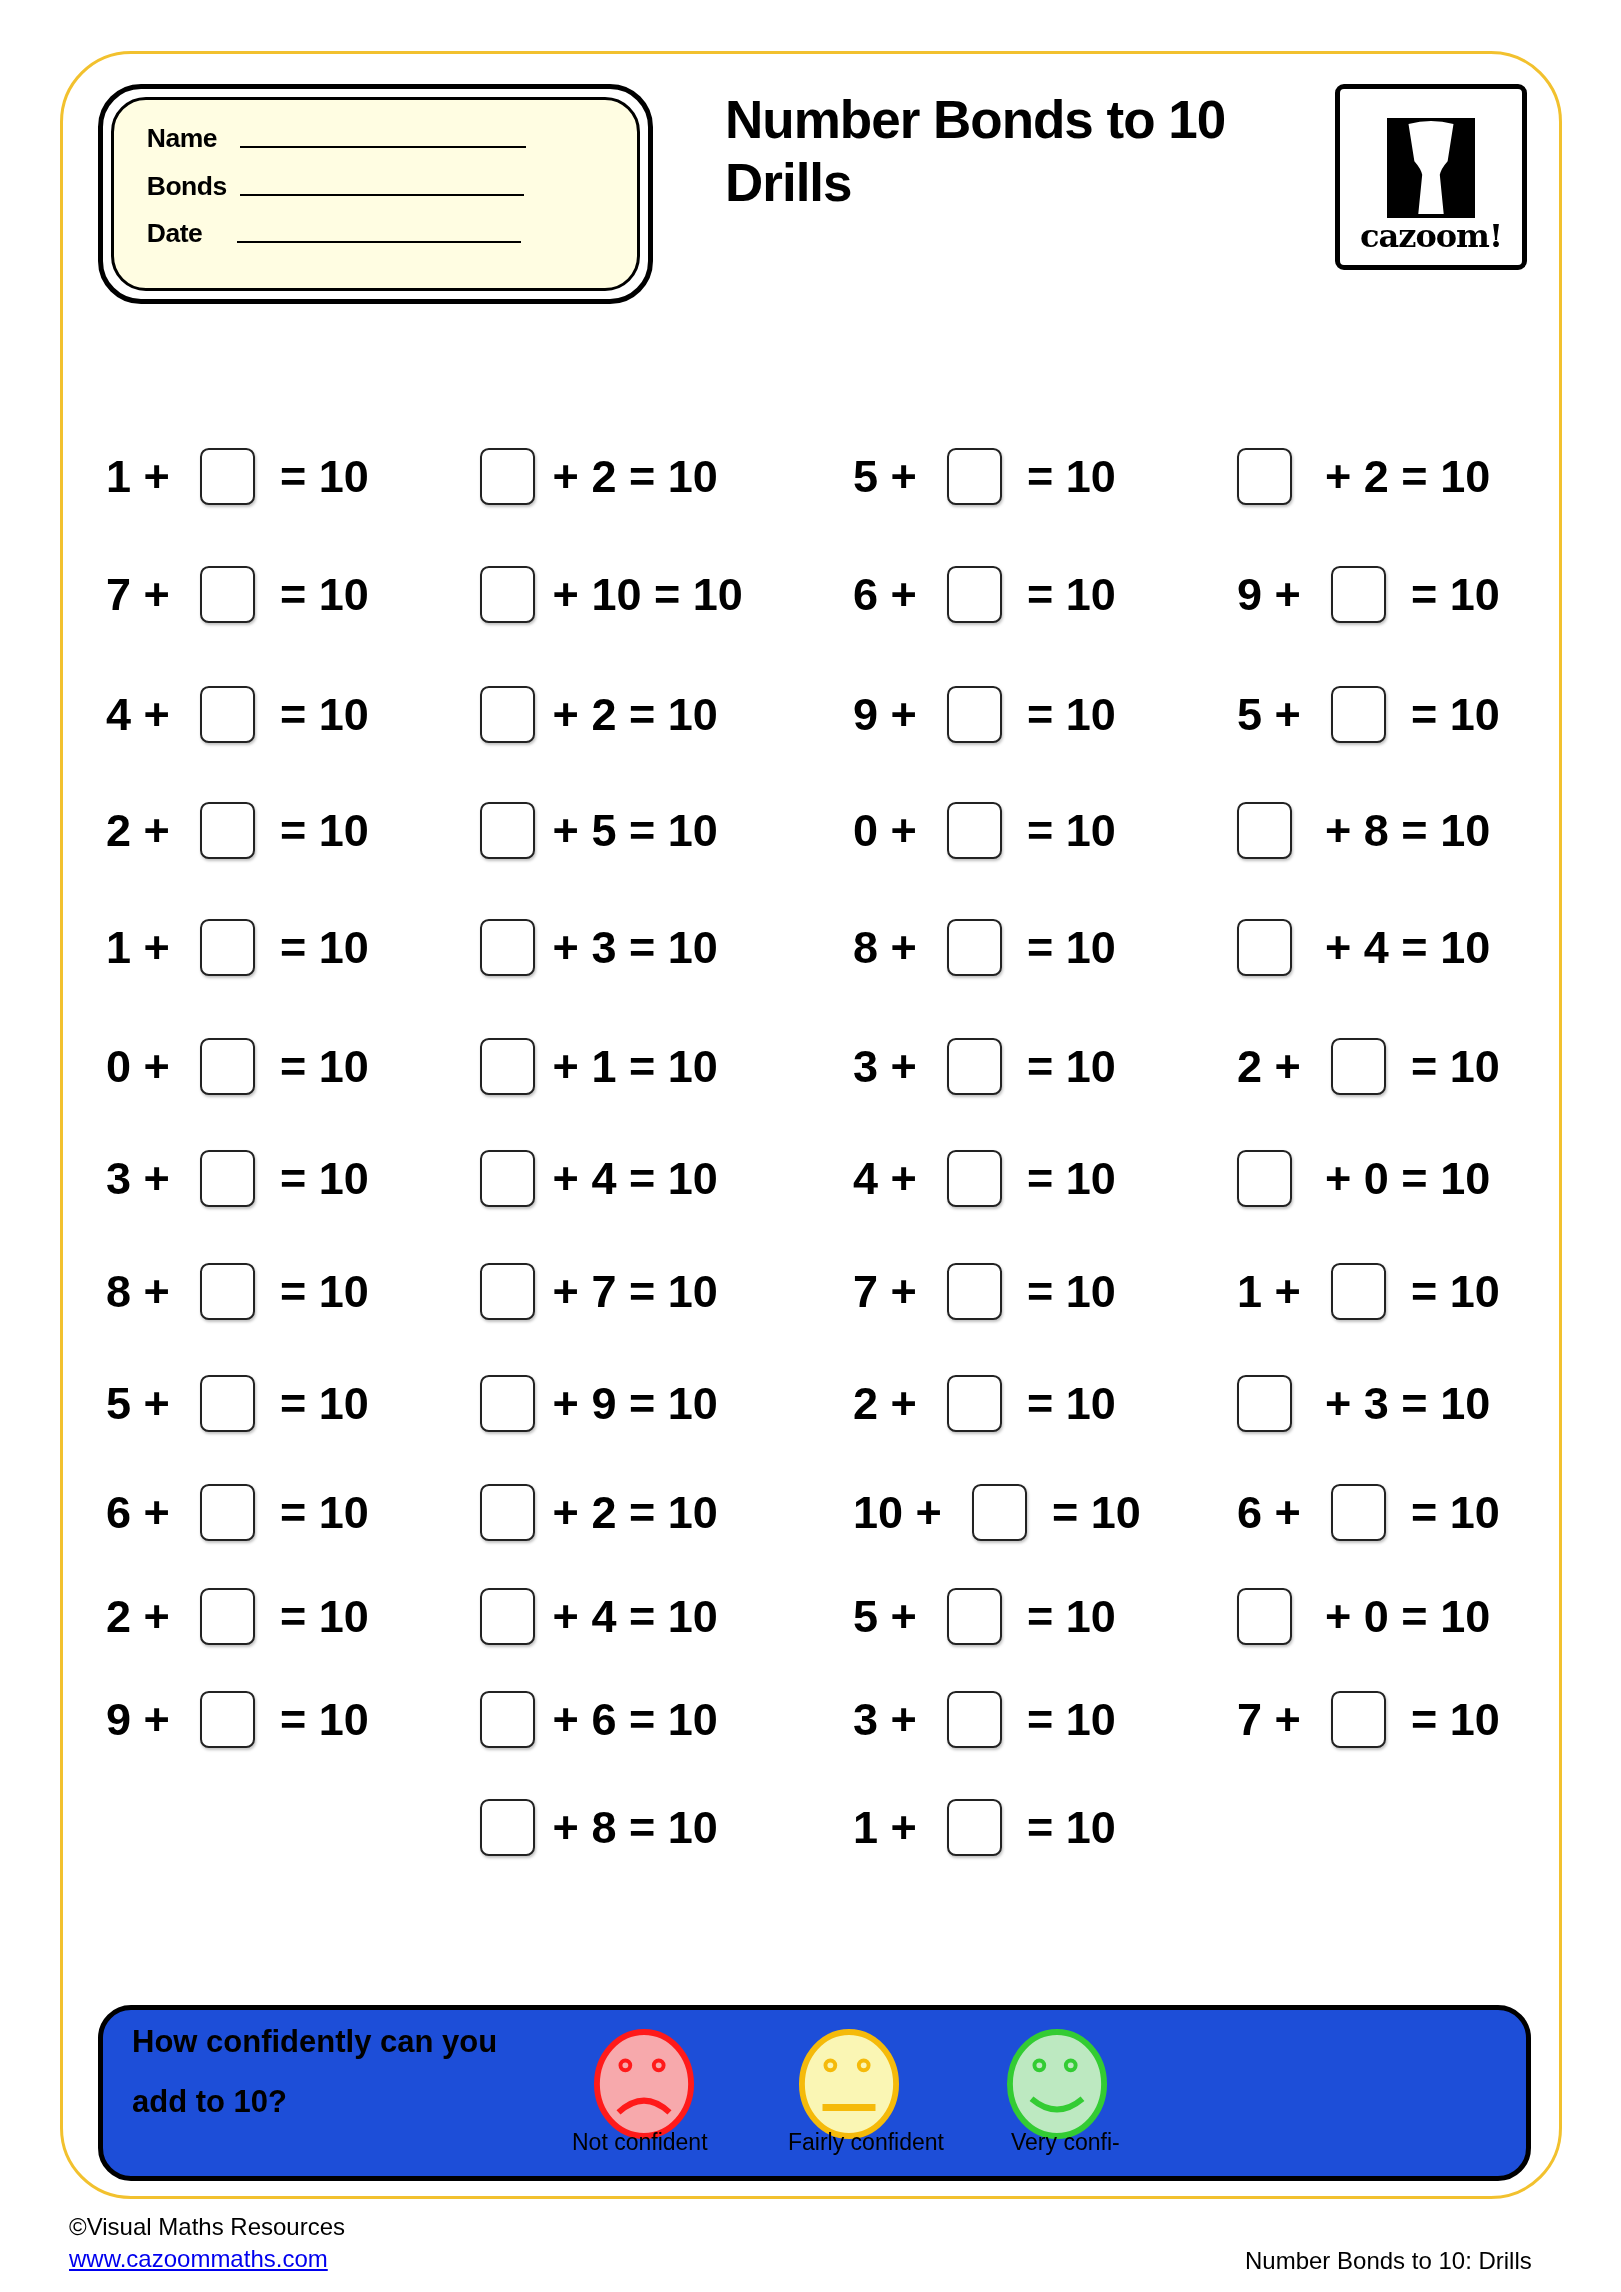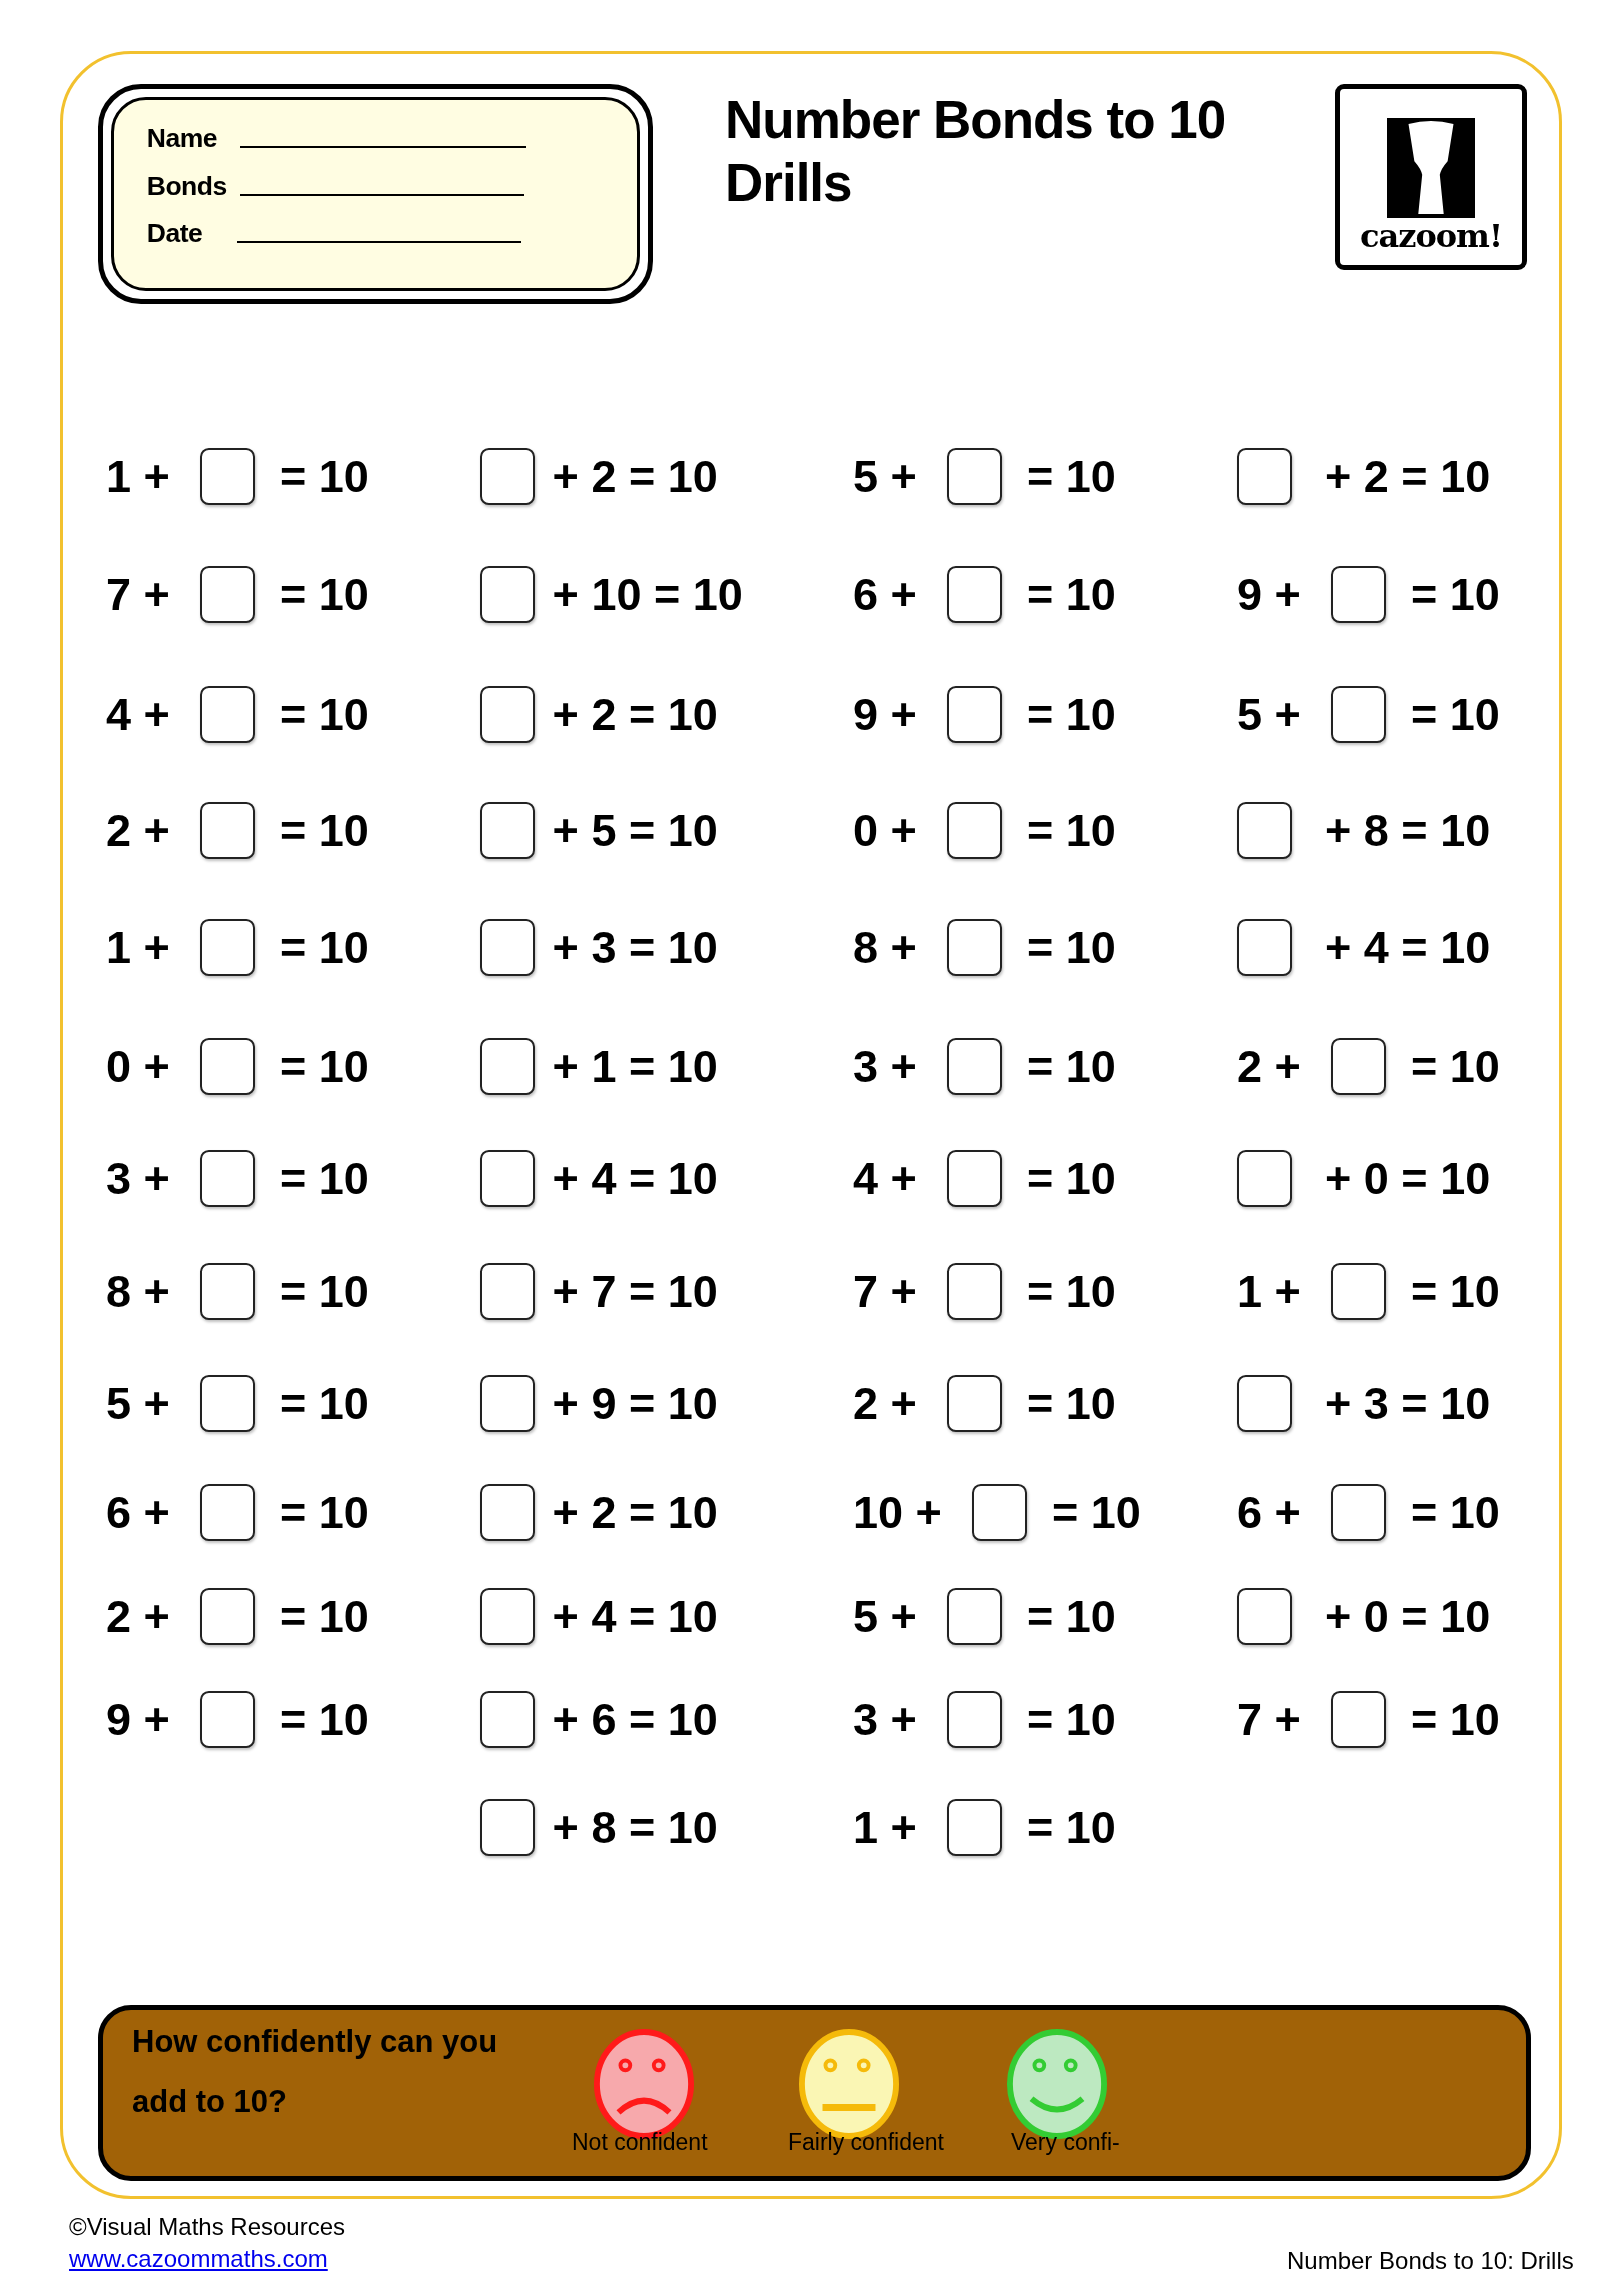--- a/index.html
+++ b/index.html
@@ -32,21 +32,21 @@
   .grid { position:absolute; left:0; top:0; }
   .prob { position:absolute; display:flex; align-items:center; font-weight:bold;
           font-size:45px; height:63px; white-space:pre; }
   .box { display:inline-block; width:55px; height:57px; border:2px solid #222;
          border-radius:8.8px; box-sizing:border-box; background:#fff;
          box-shadow:1px 2px 2.9px rgba(0,0,0,0.25); }
   .gap { display:inline-block; }
 
   
   .conf { position:absolute; left:98px; top:2005px; width:1433px; height:176px;
-          border:5.9px solid #000; border-radius:33px; background:#a16207; box-sizing:border-box; }
+          border:5.9px solid #000; border-radius:33px; background:#1d4ed8; box-sizing:border-box; }
   .conf-q { position:absolute; left:29px; font-weight:bold; font-size:31px; }
   .face { position:absolute; top:17.6px; width:102px; height:112px; }
   .face-label { position:absolute; top:119px; font-weight:normal; font-size:23px; white-space:nowrap; }
   .score { position:absolute; left:1113px; top:9.8px; width:304px; height:147px;
            border:4.9px solid #000; border-radius:27.4px; background:#fff; box-sizing:border-box; }
   .score-label { position:absolute; left:0; right:0; top:11.8px; text-align:center;
                  font-weight:bold; font-size:25.5px; }
   .score-line { position:absolute; left:108px; width:98px; top:88px; border-bottom:2px solid #000; }
 
   .foot { position:absolute; font-size:24px; }
@@ -174,14 +174,14 @@
     </svg>
   </div>
   <div class="face-label" style="left:908px;">Very confi-</div>
 
 </div>
 
 <div class="foot" style="left:69px; top:2213px;">©Visual Maths Resources</div>
 <div class="foot" style="left:69px; top:2245px;">
   <a href="#">www.cazoommaths.com</a>
 </div>
-<div class="foot" style="left:1287px; top:2247px;">Number Bonds to 10: Drills</div>
+<div class="foot" style="left:1245px; top:2247px;">Number Bonds to 10: Drills</div>
 
 
 </body></html>

